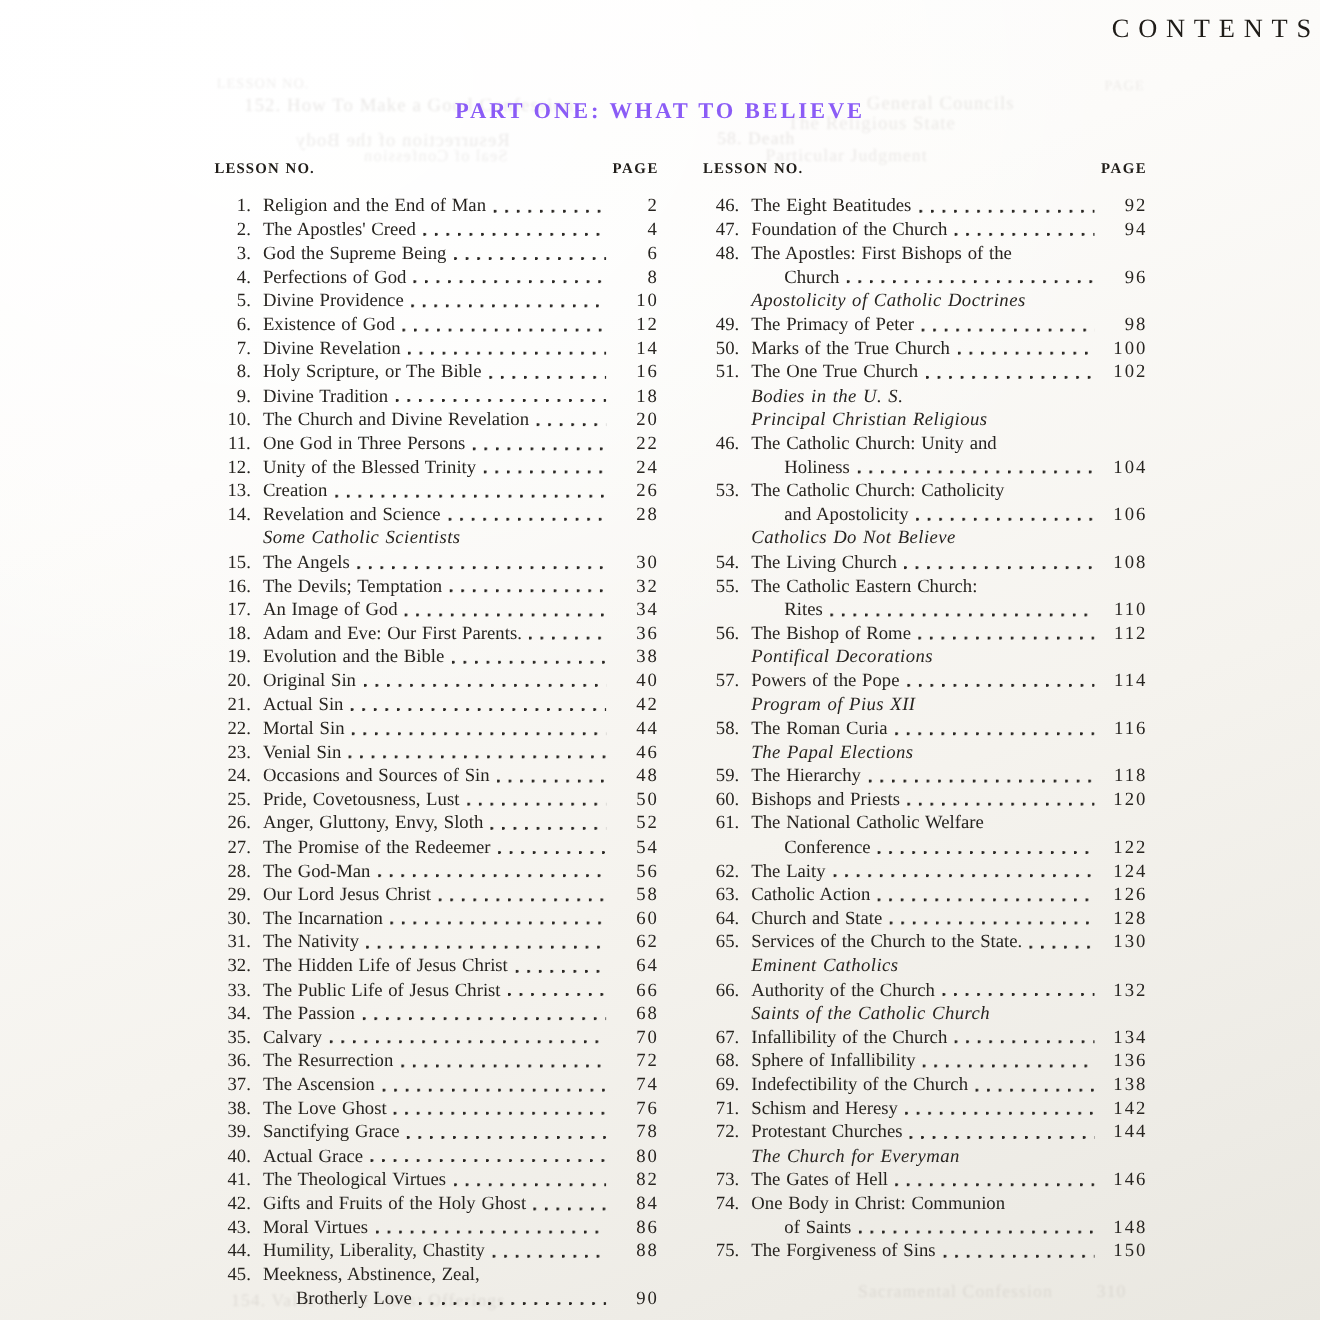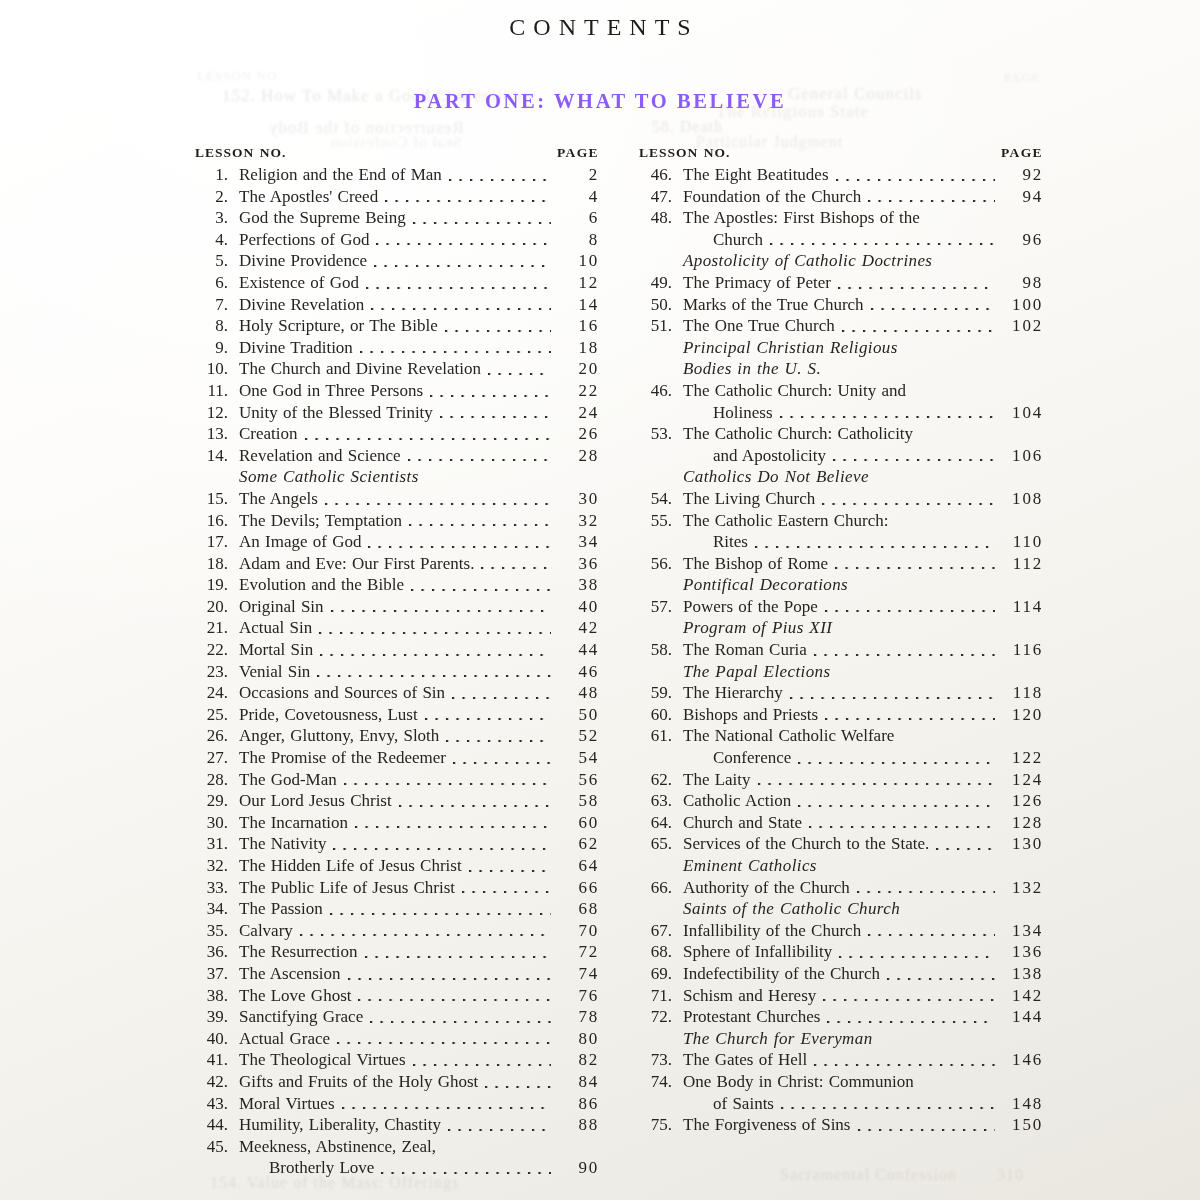--- a/index.html
+++ b/index.html
@@ -8,38 +8,38 @@
     font-family:"Liberation Serif","DejaVu Serif",serif;
     color:#272420;
     background:
       radial-gradient(120% 90% at 22% 6%, rgba(255,255,255,0.95), rgba(255,255,255,0) 55%),
       linear-gradient(158deg,#ffffff 0%,#fcfbf9 30%,#f5f3ee 62%,#edebe5 88%,#e9e7e0 100%);
   }
   .paper{position:absolute;inset:0;}
 
   .title{
     position:absolute;top:14px;left:0;width:100%;
-    text-align:center;font-size:24px;letter-spacing:8px;text-indent:8px;
+    text-align:right;font-size:24px;letter-spacing:8px;text-indent:8px;
     color:#1f1c18;white-space:nowrap;
   }
   .part{
     position:absolute;top:90px;left:0;width:100%;
     text-align:center;font-size:20.5px;font-weight:bold;letter-spacing:2.6px;
     color:#8b5cf6;white-space:nowrap;
   }
 
   .columns{
     position:absolute;top:145px;left:195px;right:157px;
     display:flex;gap:40px;
   }
   .col{flex:1 1 0;font-size:17px;line-height:21.6px;word-spacing:1px;}
   .col-head{
     display:flex;justify-content:space-between;align-items:center;
     font-weight:bold;font-size:13.5px;letter-spacing:1px;line-height:16px;
-    margin-bottom:3px;color:#201d19;
+    margin-bottom:15px;color:#201d19;
   }
   .col-head .ph{letter-spacing:1.4px;}
 
   .row{display:flex;align-items:baseline;}
   .num{flex:0 0 33px;text-align:right;padding-right:11px;}
   .ttl{white-space:nowrap;}
   .row.cont .ttl{padding-left:30px;}
   .dots{
     flex:1 1 0;min-width:0;height:1em;margin:0 4px 0 6px;align-self:flex-end;
     background-image:radial-gradient(circle at 2px 3px,#2a2723 1.2px,rgba(42,39,35,0) 1.55px);
@@ -514,22 +514,22 @@
               <span class="pg">100</span>
             </div>
           </div>
           <div class="entry">
             <div class="row">
               <span class="num">51.</span>
               <span class="ttl">The One True Church</span>
               <span class="dots"></span>
               <span class="pg">102</span>
             </div>
+            <div class="note">Bodies in the U. S.</div>
             <div class="note">Principal Christian Religious</div>
-            <div class="note">Bodies in the U. S.</div>
           </div>
           <div class="entry">
             <div class="row">
               <span class="num">46.</span>
               <span class="ttl">The Catholic Church: Unity and</span>
             </div>
             <div class="row cont">
               <span class="num"></span>
               <span class="ttl">Holiness</span>
               <span class="dots"></span>

